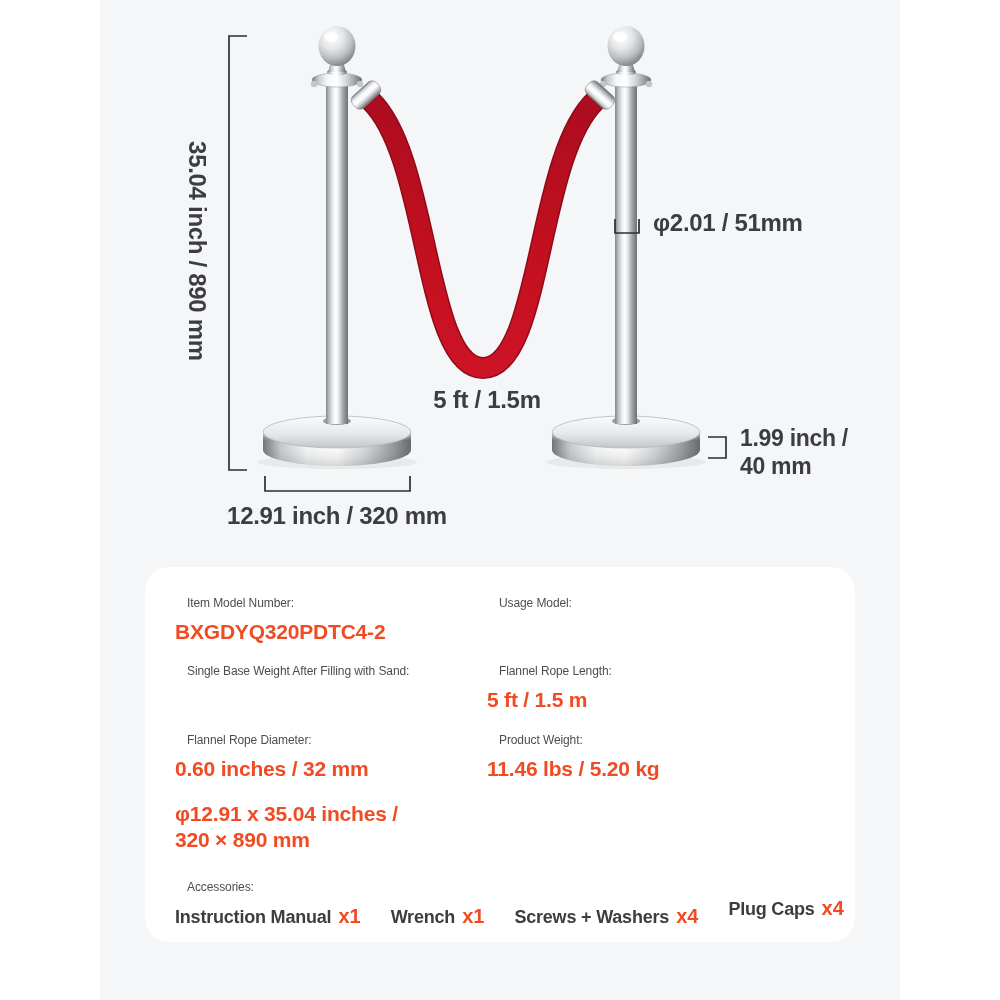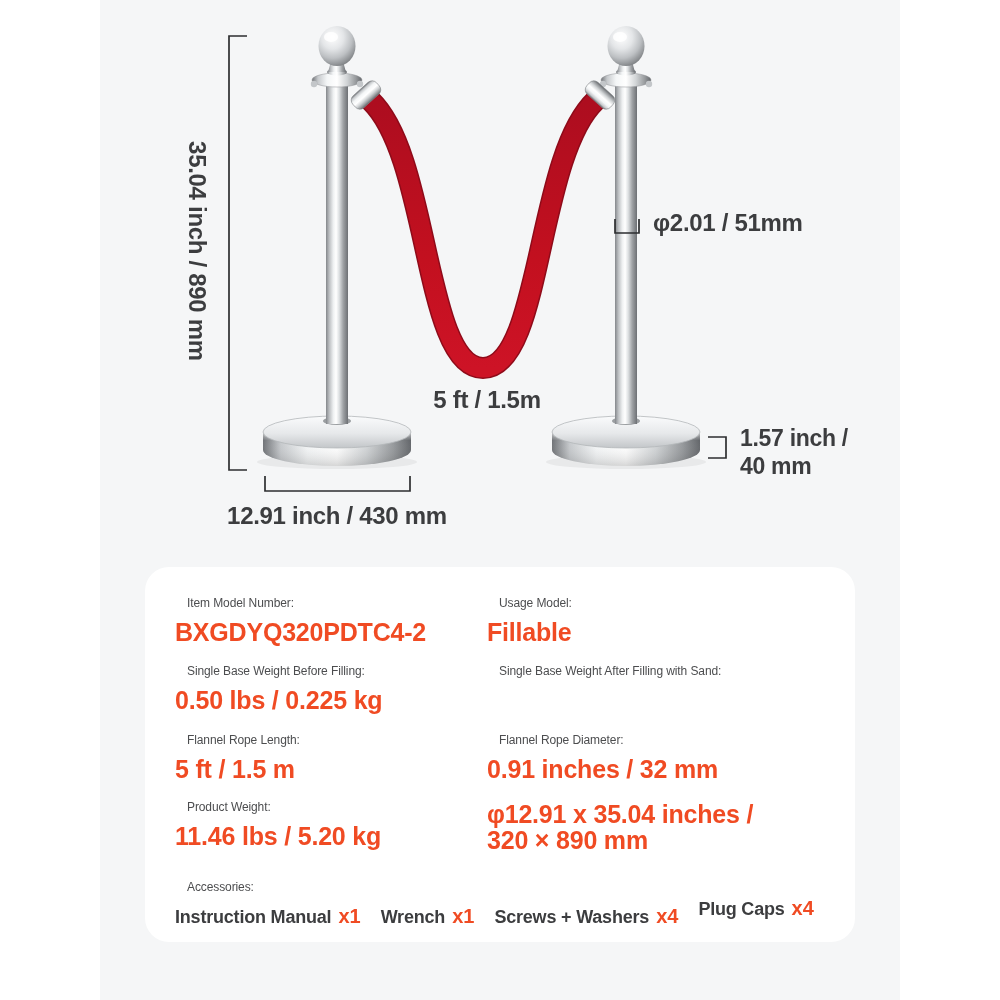--- a/index.html
+++ b/index.html
@@ -37,26 +37,26 @@
     display:grid;grid-template-columns:312px 1fr;
     grid-template-rows:68px 69px 67px 80px auto;
   }
   .spec-cell{overflow:visible;}
   .spec-label{
     font-size:12px;color:#4c4d4f;line-height:22px;letter-spacing:-0.1px;
     white-space:nowrap;
     margin-left:12px;
   }
   .spec-value{
-    font-size:25px;font-weight:bold;color:#f04b23;line-height:26px;
+    font-size:21px;font-weight:bold;color:#f04b23;line-height:26px;
     margin-top:5px;letter-spacing:-0.2px;white-space:pre-line;
   }
   .accessories{grid-column:1 / -1;}
   .accessories-items{
-    display:flex;align-items:baseline;gap:20px;margin-top:7px;
+    display:flex;align-items:baseline;gap:30px;margin-top:7px;
   }
   .accessory-item{white-space:nowrap;}
   .accessory-item.raised{transform:translateY(-8px);}
   .accessory-name{font-size:18px;font-weight:600;color:#3c3d3f;letter-spacing:-0.2px;}
   .accessory-qty{font-size:20px;font-weight:bold;color:#f04b23;margin-left:7px;}
 </style>
 </head>
 <body>
 
 <div class="stage"></div>
@@ -152,50 +152,45 @@
     <path d="M247 36 L229 36 L229 470 L247 470"></path>
     <path d="M265 476 L265 491 L410 491 L410 476"></path>
     <path d="M615 219 L615 233 L639 233 L639 219"></path>
     <path d="M708 437 L726 437 L726 458 L708 458"></path>
   </g>
 </svg>
 
 <div class="dim dim-height">35.04 inch / 890 mm</div>
 <div class="dim dim-pole-diameter">φ2.01 / 51mm</div>
 <div class="dim dim-rope-length">5 ft / 1.5m</div>
-<div class="dim dim-base-diameter">12.91 inch / 430 mm</div>
-<div class="dim dim-base-height">1.57 inch /
+<div class="dim dim-base-diameter">12.91 inch / 320 mm</div>
+<div class="dim dim-base-height">1.99 inch /
 40 mm</div>
 
 <div class="spec-card">
 
   <div class="spec-cell">
     <div class="spec-label">Item Model Number:</div>
     <div class="spec-value">BXGDYQ320PDTC4-2</div>
   </div>
   <div class="spec-cell">
     <div class="spec-label">Usage Model:</div>
-    <div class="spec-value">Fillable</div>
-  </div>
-
-  <div class="spec-cell">
-    <div class="spec-label">Single Base Weight Before Filling:</div>
-    <div class="spec-value">0.50 lbs / 0.225 kg</div>
-  </div>
+  </div>
+
   <div class="spec-cell">
     <div class="spec-label">Single Base Weight After Filling with Sand:</div>
   </div>
 
   <div class="spec-cell">
     <div class="spec-label">Flannel Rope Length:</div>
     <div class="spec-value">5 ft / 1.5 m</div>
   </div>
   <div class="spec-cell">
     <div class="spec-label">Flannel Rope Diameter:</div>
-    <div class="spec-value">0.91 inches / 32 mm</div>
+    <div class="spec-value">0.60 inches / 32 mm</div>
   </div>
 
   <div class="spec-cell">
     <div class="spec-label">Product Weight:</div>
     <div class="spec-value">11.46 lbs / 5.20 kg</div>
   </div>
   <div class="spec-cell">
     <div class="spec-value">φ12.91 x 35.04 inches /
 320 × 890 mm</div>
   </div>

